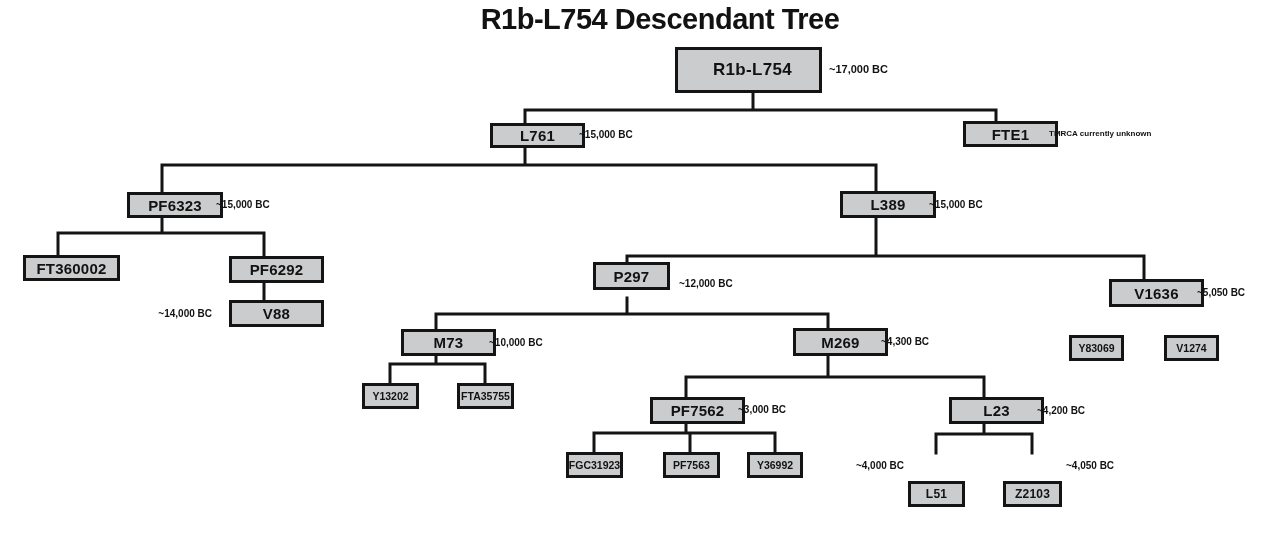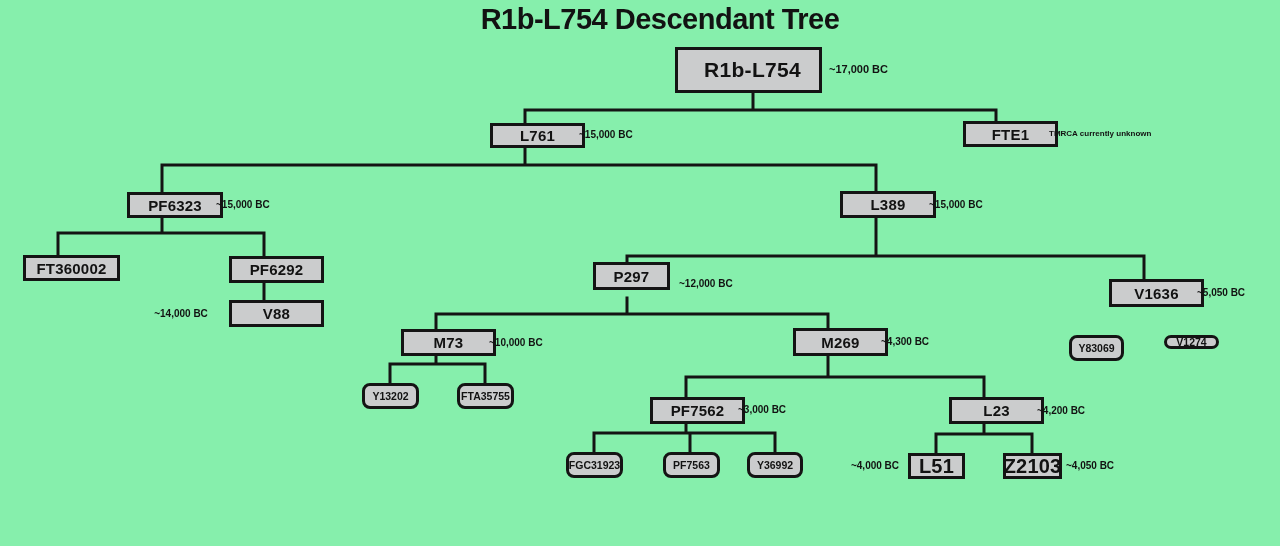--- a/index.html
+++ b/index.html
@@ -4,21 +4,21 @@
 <style>
   html,body{margin:0;padding:0;}
   body{
     font-family:"Liberation Sans","DejaVu Sans",sans-serif;
     background:#c3c4c5;
   }
   #canvas{
     position:relative;
     width:1280px;
     height:546px;
-    background:#86efac;
+    background:#ffffff;
     overflow:hidden;
   }
   #lines{
     position:absolute;
     left:0;top:0;
     width:1280px;height:546px;
   }
   .title{
     position:absolute;
     left:340px;top:3px;width:640px;
@@ -47,36 +47,36 @@
     position:absolute;
     box-sizing:border-box;
     border:3px solid #141414;
     background:#cbcccd;
     display:flex;align-items:center;justify-content:center;
     font-weight:bold;
     color:#121212;
     white-space:nowrap;
     letter-spacing:0.2px;
   }
-  .lg{font-size:21px;letter-spacing:0.3px;padding-left:8px;}
+  .lg{font-size:17px;letter-spacing:0.3px;padding-left:8px;}
   .md{font-size:15px;margin-left:12px;}
-  .sm{font-size:10.5px;letter-spacing:0;border-radius:8px;}
-  .sm2{font-size:20px;}
+  .sm{font-size:10.5px;letter-spacing:0;}
+  .sm2{font-size:12px;margin-top:28px;}
   .note{
     position:absolute;
     font-size:10px;
     font-weight:bold;
     color:#121212;
     white-space:nowrap;
     line-height:1;
     text-align:center;
   }
   .note-r1b{font-size:11px;}
   .note-tiny{font-size:8px;}
-  .note-left{}
+  .note-left{text-align:right;}
 </style>
 </head>
 <body>
 
 <div id="canvas">
 
   <svg id="lines" viewBox="0 0 1280 546" xmlns="http://www.w3.org/2000/svg">
     <path fill="none" stroke="#141414" stroke-width="3" stroke-linecap="square" d="M753 93 L753 110 M525 110 L996 110 M525 110 L525 123 M996 110 L996 121
          M525 147 L525 165 M162 165 L876 165 M162 165 L162 192 M876 165 L876 191
          M162 218 L162 233 M58 233 L264 233 M58 233 L58 255 M264 233 L264 256
@@ -114,21 +114,21 @@
   <div class="node md" style="left:217px;top:300px;width:95px;height:27px">V88</div>
   <span class="note note-left" style="left:150px;top:309px;width:62px">~14,000 BC</span>
 
   <div class="node md" style="left:581px;top:262px;width:77px;height:28px">P297</div>
   <span class="note" style="left:679px;top:279px">~12,000 BC</span>
 
   <div class="node md" style="left:1097px;top:279px;width:95px;height:28px">V1636</div>
   <span class="note" style="left:1197px;top:288px">~5,050 BC</span>
 
   <div class="node sm" style="left:1069px;top:335px;width:55px;height:26px">Y83069</div>
-  <div class="node sm" style="left:1164px;top:335px;width:55px;height:14px">V1274</div>
+  <div class="node sm" style="left:1164px;top:335px;width:55px;height:26px">V1274</div>
 
   <div class="node md" style="left:389px;top:329px;width:95px;height:27px">M73</div>
   <span class="note" style="left:489px;top:338px">~10,000 BC</span>
 
   <div class="node md" style="left:781px;top:328px;width:95px;height:28px">M269</div>
   <span class="note" style="left:881px;top:337px">~4,300 BC</span>
 
   <div class="node sm" style="left:362px;top:383px;width:57px;height:26px">Y13202</div>
   <div class="node sm" style="left:457px;top:383px;width:57px;height:26px">FTA35755</div>
 

